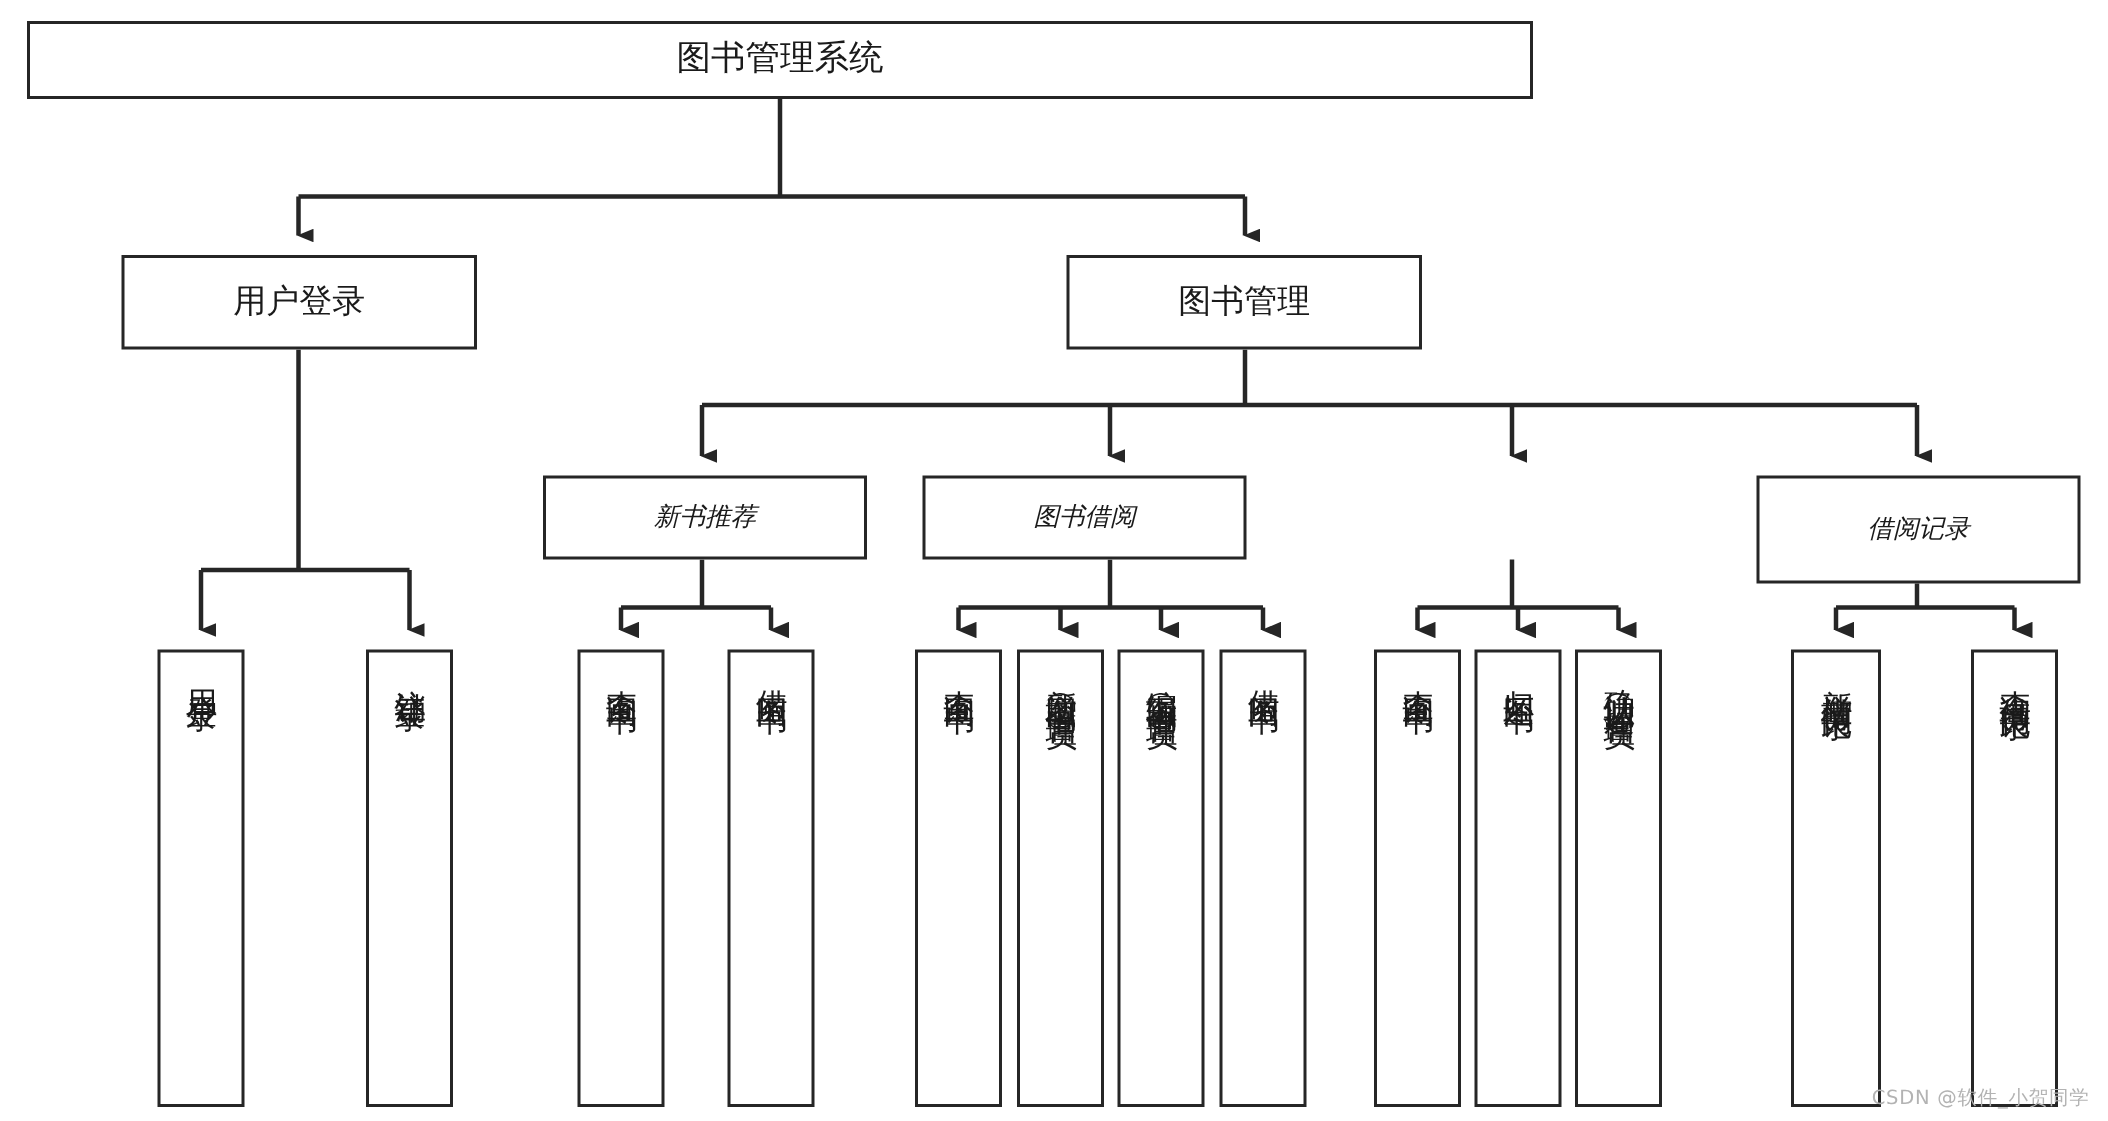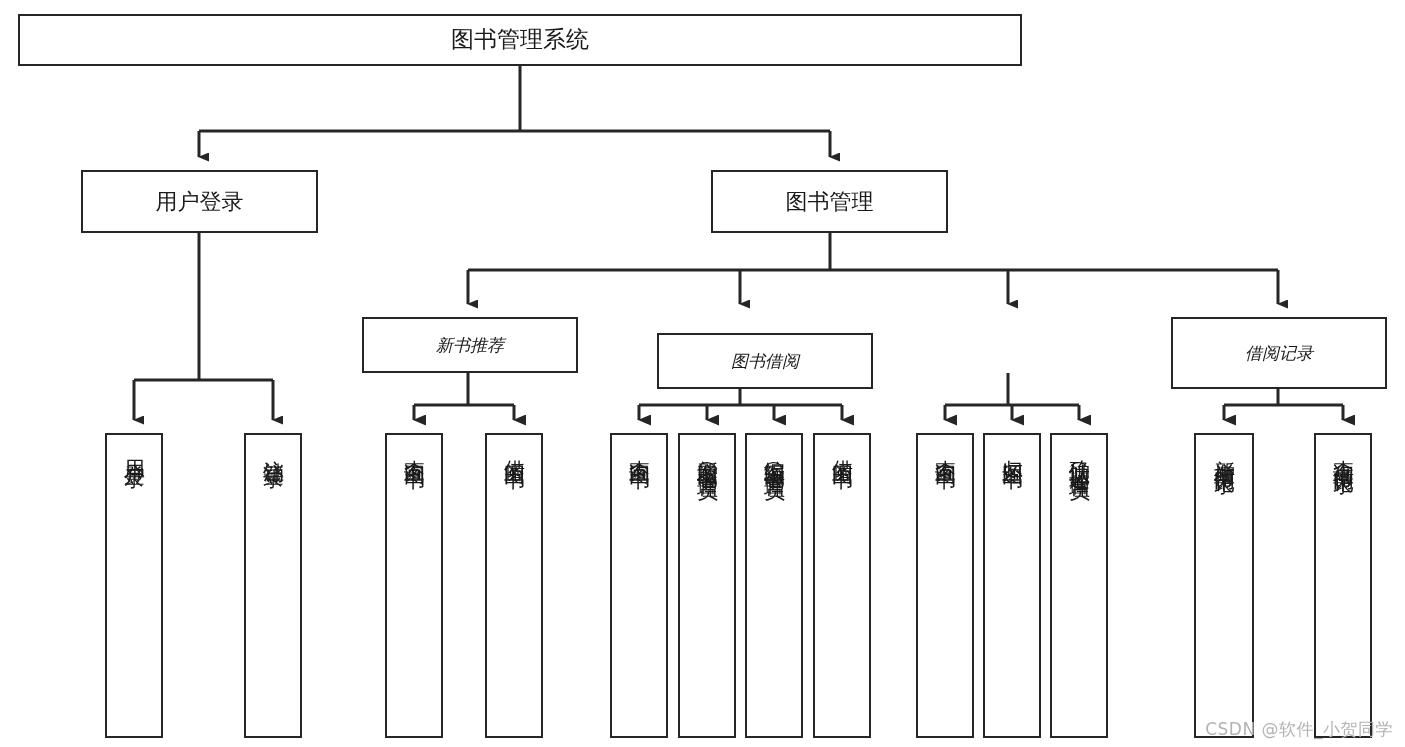--- a/index.html
+++ b/index.html
@@ -66,21 +66,21 @@
     white-space: normal;
     max-height: 280px;
   }
   .node-leaf.tall-text .node-label {
     max-height: 288px;
   }
   #watermark {
     position: absolute;
     right: 12px;
     bottom: 6px;
-    font-size: 17px;
+    font-size: 13px;
     color: #b3b3b3;
     letter-spacing: 0.5px;
     white-space: nowrap;
   }
 </style>
 </head>
 <body>
 
 <div id="diagram-root">
 
@@ -147,21 +147,21 @@
   </div>
 
   <div class="node node-l2" style="left:711px; top:170px; width:237px; height:63px;">
     <span class="node-label">图书管理</span>
   </div>
 
   <div class="node node-l3" style="left:362px; top:317px; width:216px; height:56px;">
     <span class="node-label">新书推荐</span>
   </div>
 
-  <div class="node node-l3" style="left:657px; top:317px; width:216px; height:56px;margin-top:16px;">
+  <div class="node node-l3" style="left:615px; top:317px; width:216px; height:56px;">
     <span class="node-label">图书借阅</span>
   </div>
 
 
   <div class="node node-l3" style="left:1171px; top:317px; width:216px; height:72px;">
     <span class="node-label">借阅记录</span>
   </div>
 
   <div class="node node-leaf" style="left:105px; top:433px; width:58px; height:305px;">
     <span class="node-label">用户登录</span>

